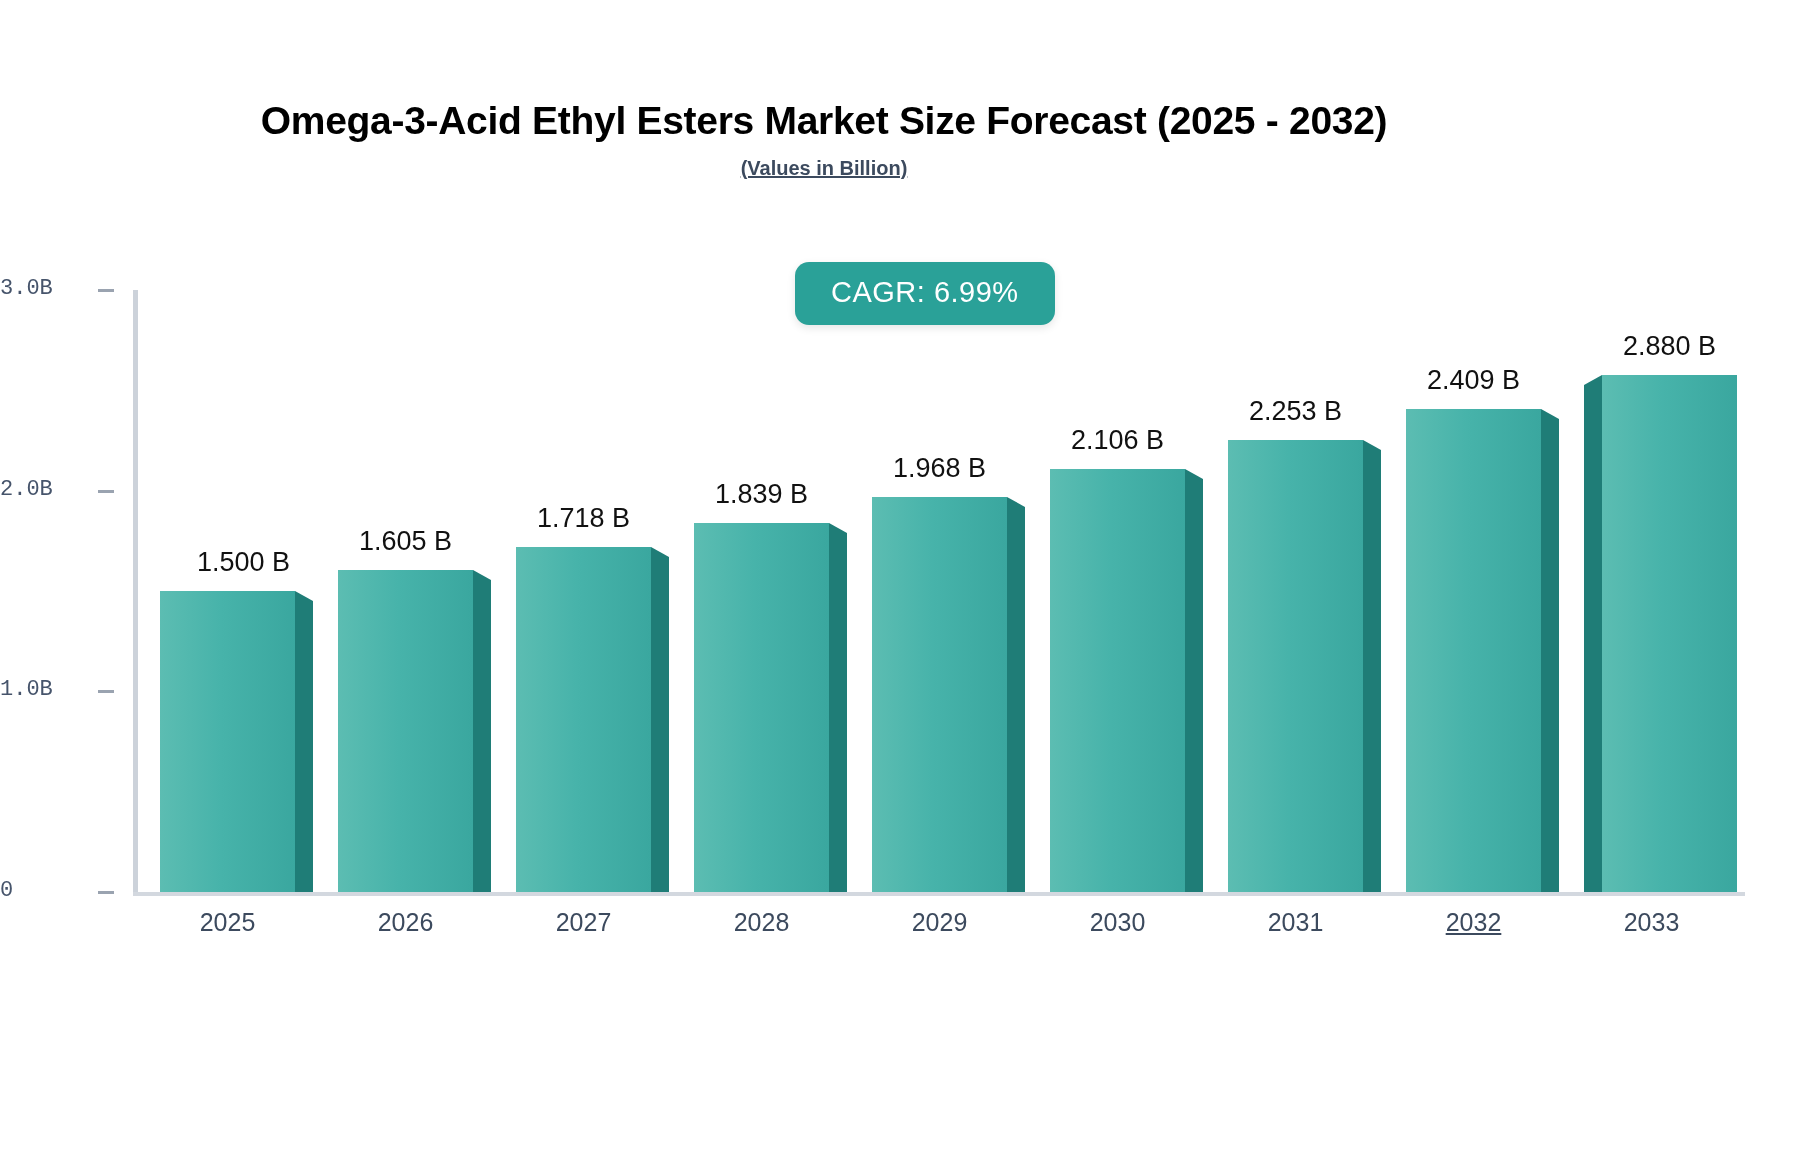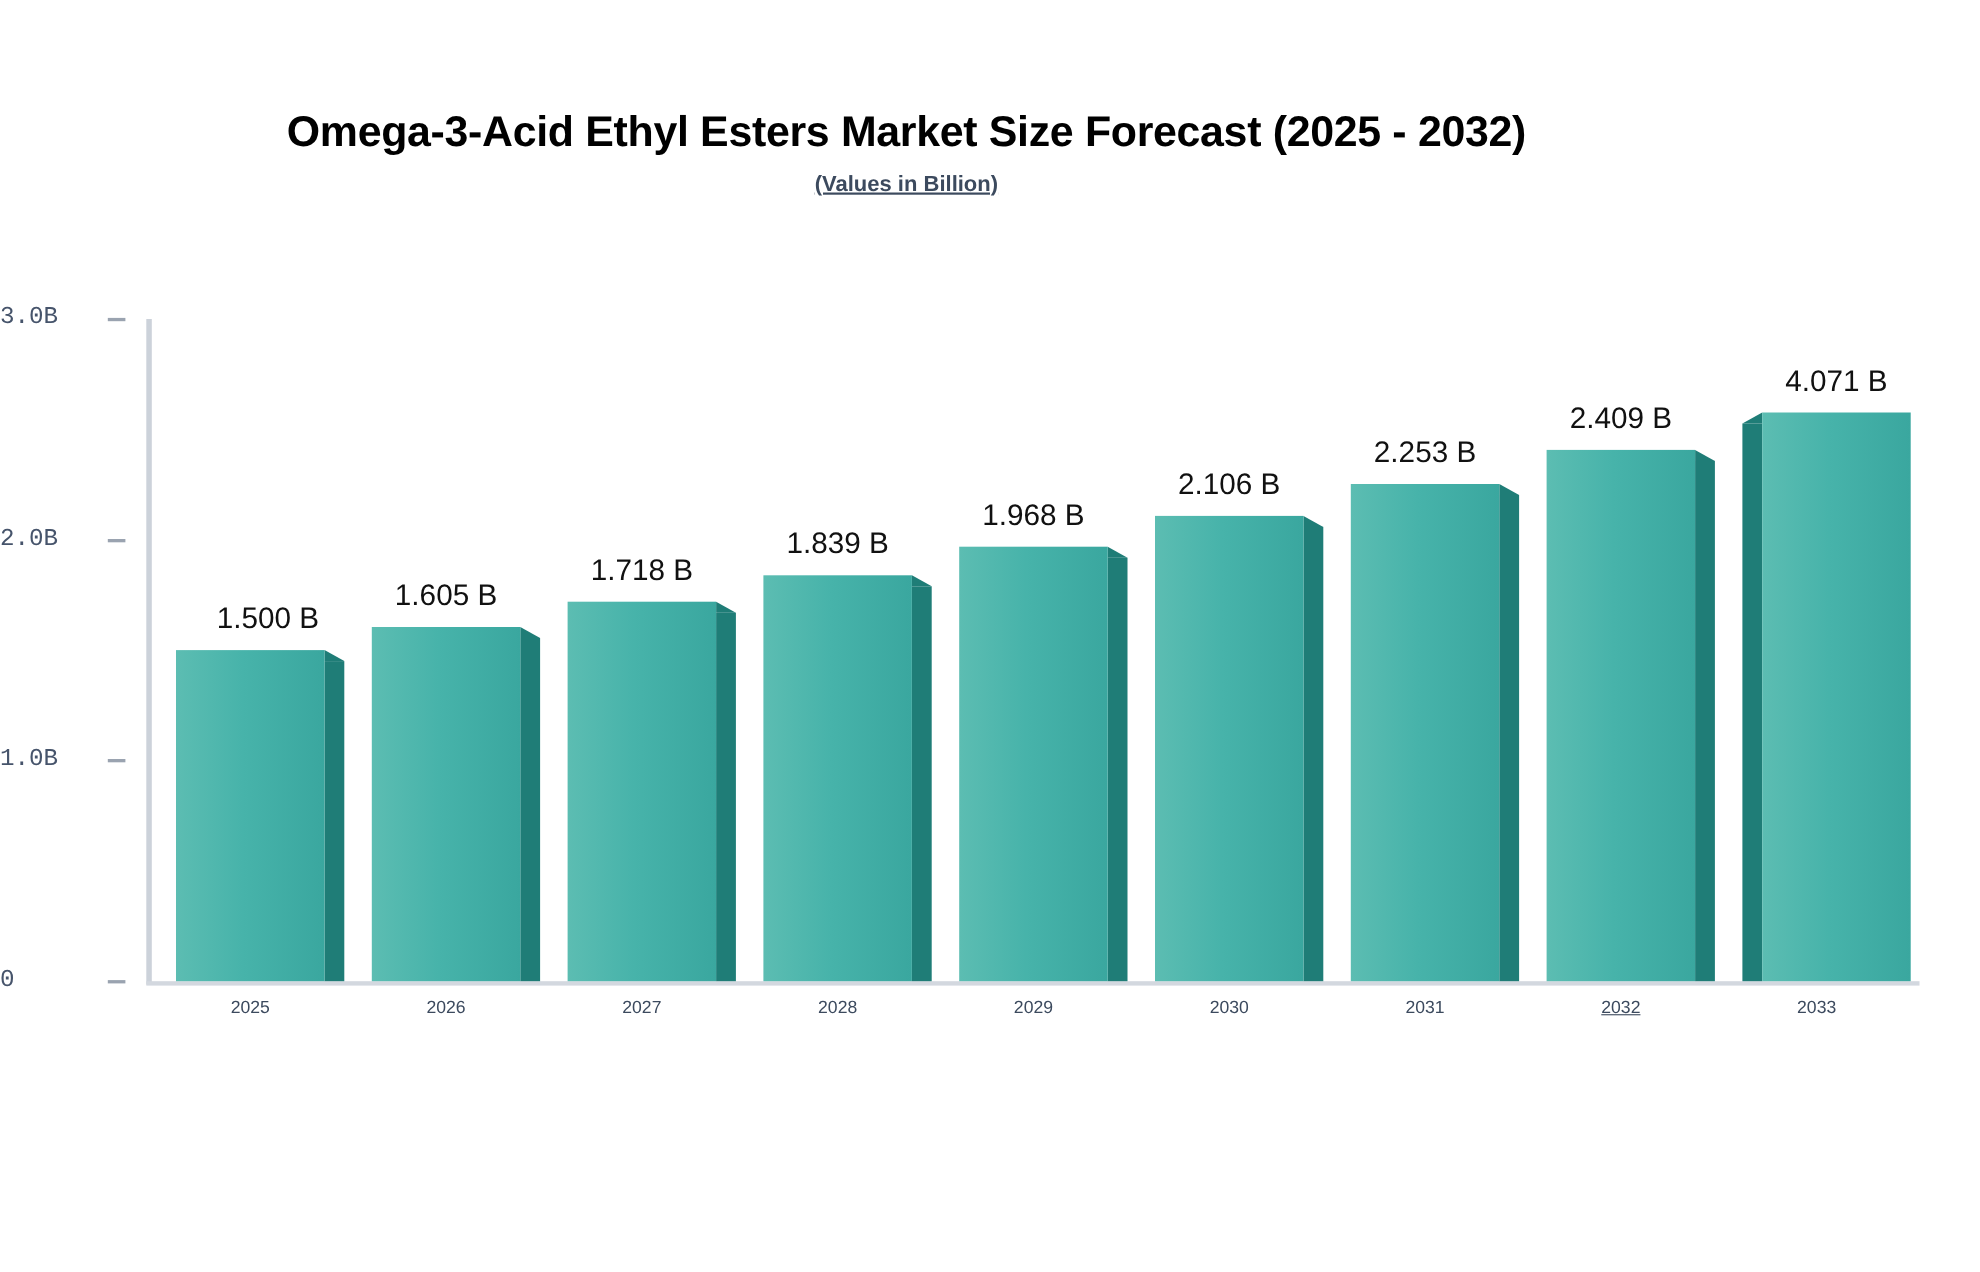--- a/index.html
+++ b/index.html
@@ -128,21 +128,21 @@
     position: absolute;
     font-size: 27px;
     color: #111111;
     white-space: nowrap;
     text-align: center;
     font-family: "Liberation Sans", sans-serif;
   }
   .x-tick-label {
     position: absolute;
     top: 908px;
-    font-size: 16px;
+    font-size: 25px;
     color: #3c4a5e;
     text-align: center;
     font-family: "Liberation Sans", sans-serif;
   }
 
   
   #amr-logo {
     position: absolute;
     left: 1528px;
     top: 1035px;
@@ -168,20 +168,21 @@
 </head>
 <body>
 
 <div id="chart-card">
 
   <div id="header-block">
     <div id="chart-title">Omega-3-Acid Ethyl Esters Market Size Forecast (2025 - 2032)</div>
     <div id="chart-subtitle">(Values in Billion)</div>
   </div>
 
+  <div id="cagr-badge">CAGR: 6.99%</div>
 
   <div id="plot-area">
     <div id="y-axis-line"></div>
     <div id="x-axis-line"></div>
     <div id="y-ticks">
         <div class="y-tick-label" style="left: 0px; width: 88px; top: 878px;">0</div>
         <div class="y-tick-mark" style="left: 98px; top: 891px;"></div>
         <div class="y-tick-label" style="left: 0px; width: 88px; top: 677.333px;">1.0B</div>
         <div class="y-tick-mark" style="left: 98px; top: 690.333px;"></div>
         <div class="y-tick-label" style="left: 0px; width: 88px; top: 476.667px;">2.0B</div>
@@ -236,21 +237,21 @@
           <div class="bar-side" style="width: 18px; height: 473.406px; bottom: 0px; left: 135px;"></div>
           <div class="bar-side-cap" style="position: absolute; top: 0px; left: 135px; border-bottom: 10px solid rgb(31, 125, 119); border-right: 18px solid transparent;"></div>
           <div class="bar-front" style="width: 135px; height: 483.406px; bottom: 0px; left: 0px;"></div>
         </div>
         <div class="bar-value-label" style="width: 215px; left: 1366px; top: 364.594px;">2.409 B</div>
         <div class="bar-group" style="left: 1584px; top: 375.283px; width: 153px; height: 516.717px; position: absolute;">
           <div class="bar-side" style="width: 18px; height: 506.717px; bottom: 0px; left: 0px;"></div>
           <div class="bar-side-cap" style="position: absolute; top: 0px; left: 0px; border-bottom: 10px solid rgb(31, 125, 119); border-left: 18px solid transparent;"></div>
           <div class="bar-front" style="width: 135px; height: 516.717px; bottom: 0px; left: 18px;"></div>
         </div>
-        <div class="bar-value-label" style="width: 215px; left: 1562px; top: 331.283px;">4.071 B</div>
+        <div class="bar-value-label" style="width: 215px; left: 1562px; top: 331.283px;">2.880 B</div>
       </div>
     <div id="x-ticks">
         <div class="x-tick-label" style="width: 195px; left: 130px;">2025</div>
         <div class="x-tick-label" style="width: 195px; left: 308px;">2026</div>
         <div class="x-tick-label" style="width: 195px; left: 486px;">2027</div>
         <div class="x-tick-label" style="width: 195px; left: 664px;">2028</div>
         <div class="x-tick-label" style="width: 195px; left: 842px;">2029</div>
         <div class="x-tick-label" style="width: 195px; left: 1020px;">2030</div>
         <div class="x-tick-label" style="width: 195px; left: 1198px;">2031</div>
         <div class="x-tick-label" style="width: 195px; left: 1376px; text-decoration: underline;">2032</div>

